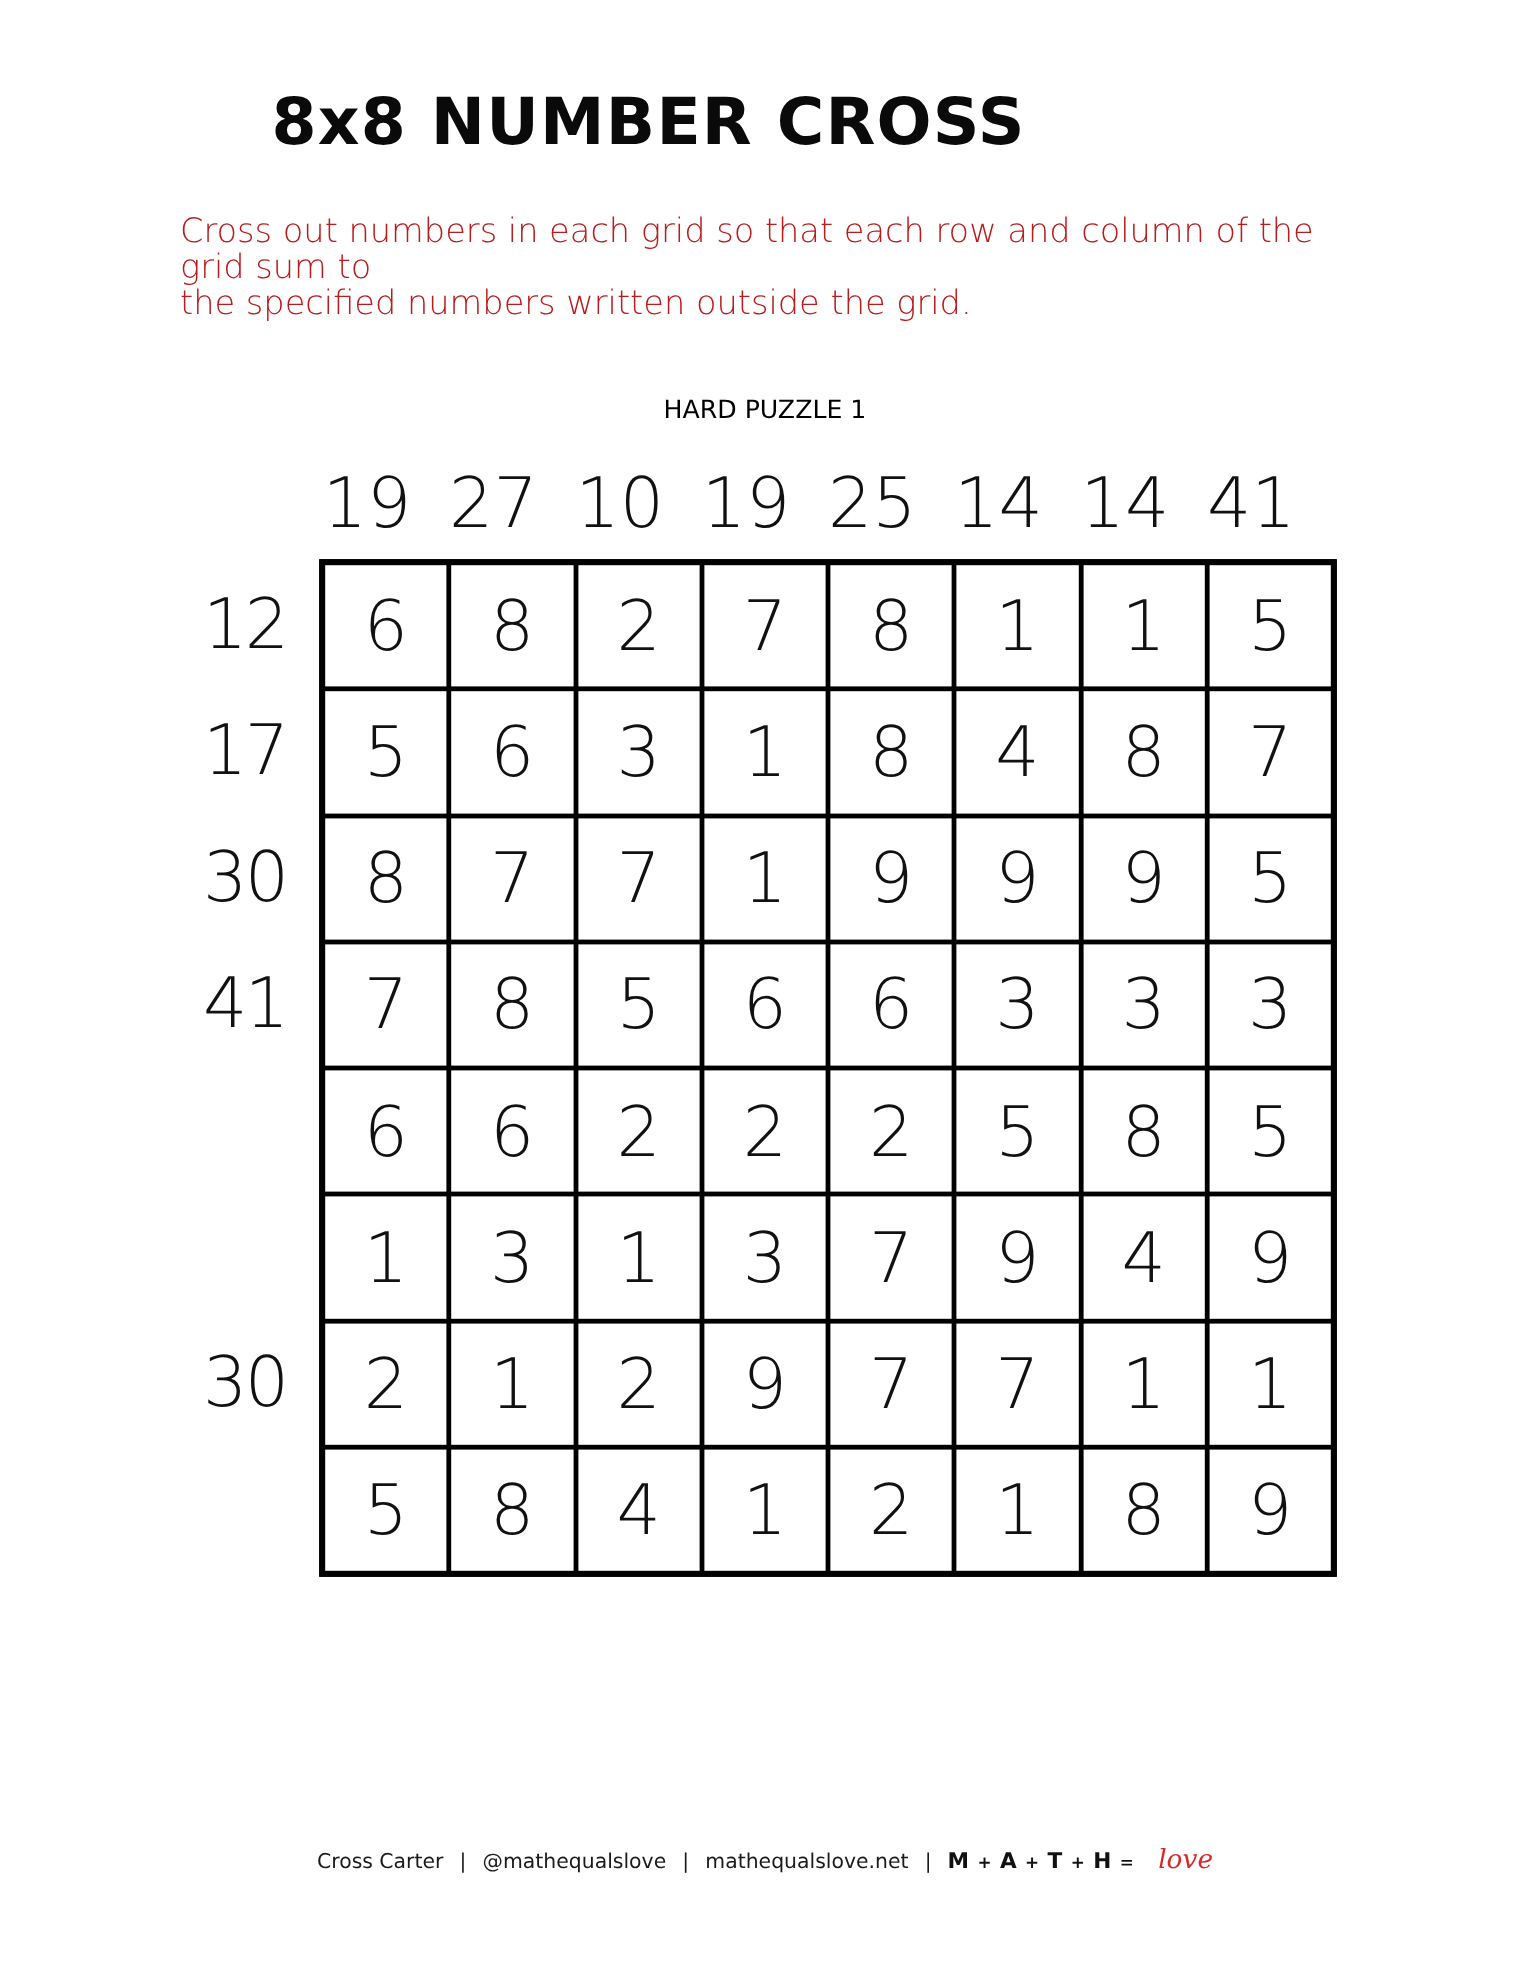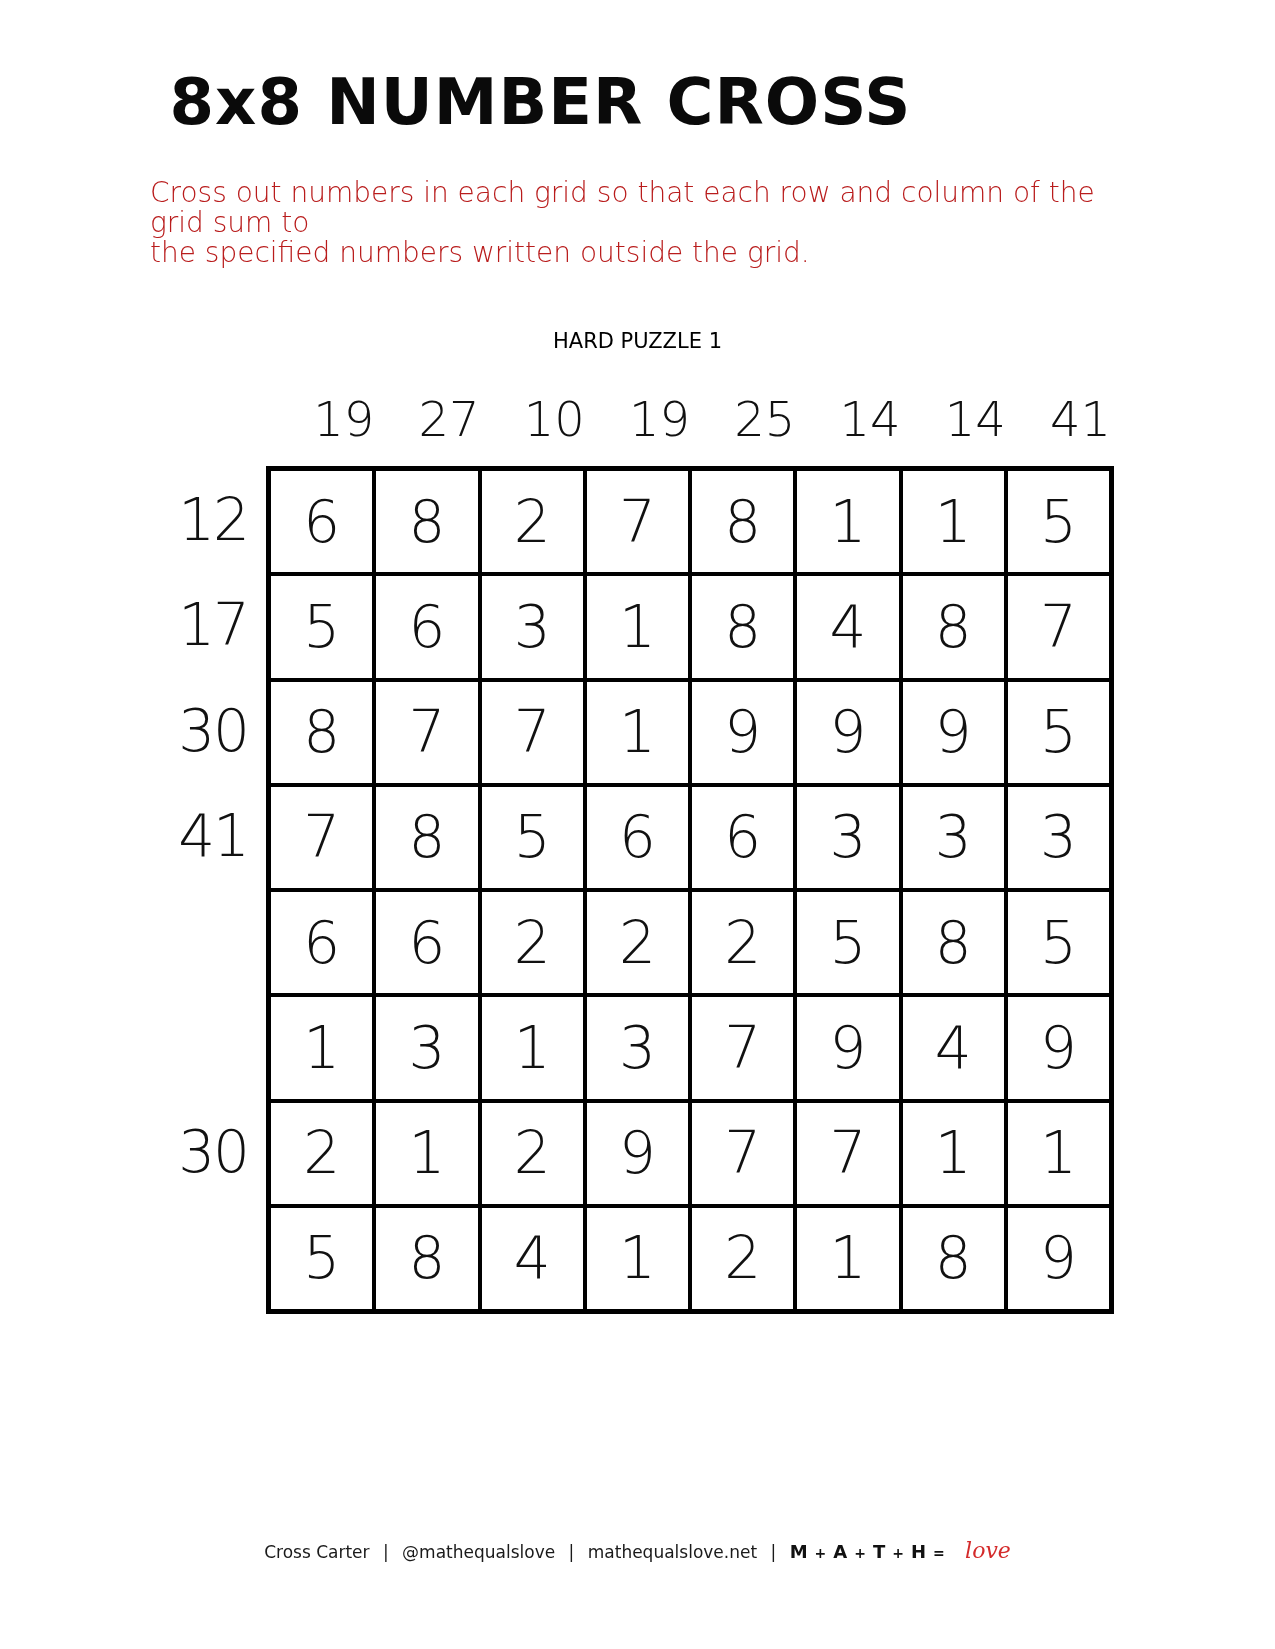--- a/index.html
+++ b/index.html
@@ -1,46 +1,46 @@
 <!DOCTYPE html>
 <html><head>
   <meta charset="utf-8">
   <style>
     html, body { margin: 0; padding: 0; background: #ffffff; }
     body { width: 1275px; height: 1649px; position: relative; overflow: hidden; color: #111111; font-family: "Liberation Sans", "DejaVu Sans", sans-serif; }
     .title {
       position: absolute; left: 0; top: 56px; width: 1081px; text-align: center;
-      font-family: "DejaVu Sans", sans-serif; font-weight: bold; font-size: 64px; letter-spacing: 1px;
+      font-family: "DejaVu Sans", sans-serif; font-weight: bold; font-size: 54px; letter-spacing: 1px;
       line-height: 92px; color: #0a0a0a;
     }
     .subtitle {
       position: absolute; left: 150px; top: 178px; width: 975px; text-align: left;
       font-family: "DejaVu Sans", sans-serif; font-size: 28px; line-height: 30px; color: #b91c1c;
       font-weight: 300;
     }
     .subtitle span { display: block; }
     .puzzle-label {
       position: absolute; left: 0; top: 328px; width: 1275px; text-align: center;
       font-family: "DejaVu Sans", sans-serif; font-size: 21px; line-height: 26px; color: #000000;
     }
     .col-clues {
       position: absolute; left: 269px; top: 384px; width: 842px; height: 70px;
       display: flex;
     }
     .col-clue {
-      width: 105.25px; text-align: right;
-      font-family: "DejaVu Sans", sans-serif; font-size: 48px; line-height: 70px; color: #111;
+      width: 105.25px; text-align: left;
+      font-family: "DejaVu Sans", sans-serif; font-size: 58px; line-height: 70px; color: #111;
       font-weight: 300;
     }
     .row-clues {
       position: absolute; left: 160px; top: 468px; width: 88px; height: 842px;
       display: flex; flex-direction: column;
     }
     .row-clue {
-      height: 105.25px; text-align: right;
+      height: 105.25px; text-align: center;
       font-family: "DejaVu Sans", sans-serif; font-size: 58px; line-height: 105px; color: #111;
       font-weight: 300; letter-spacing: -2px;
     }
     .grid {
       position: absolute; left: 266px; top: 466px; width: 838px; height: 838px;
       border: 5px solid #000; display: grid;
       grid-template-columns: repeat(8, 1fr); grid-template-rows: repeat(8, 1fr);
       background: #000; gap: 4px;
     }
     .cell {

